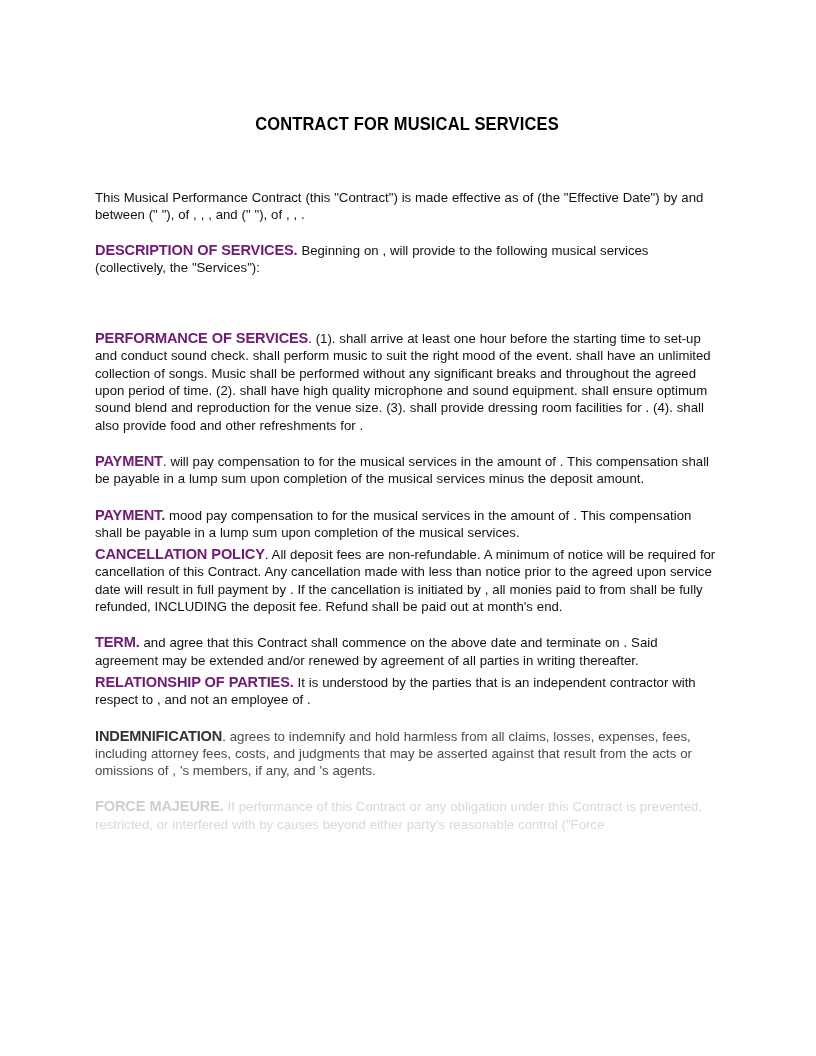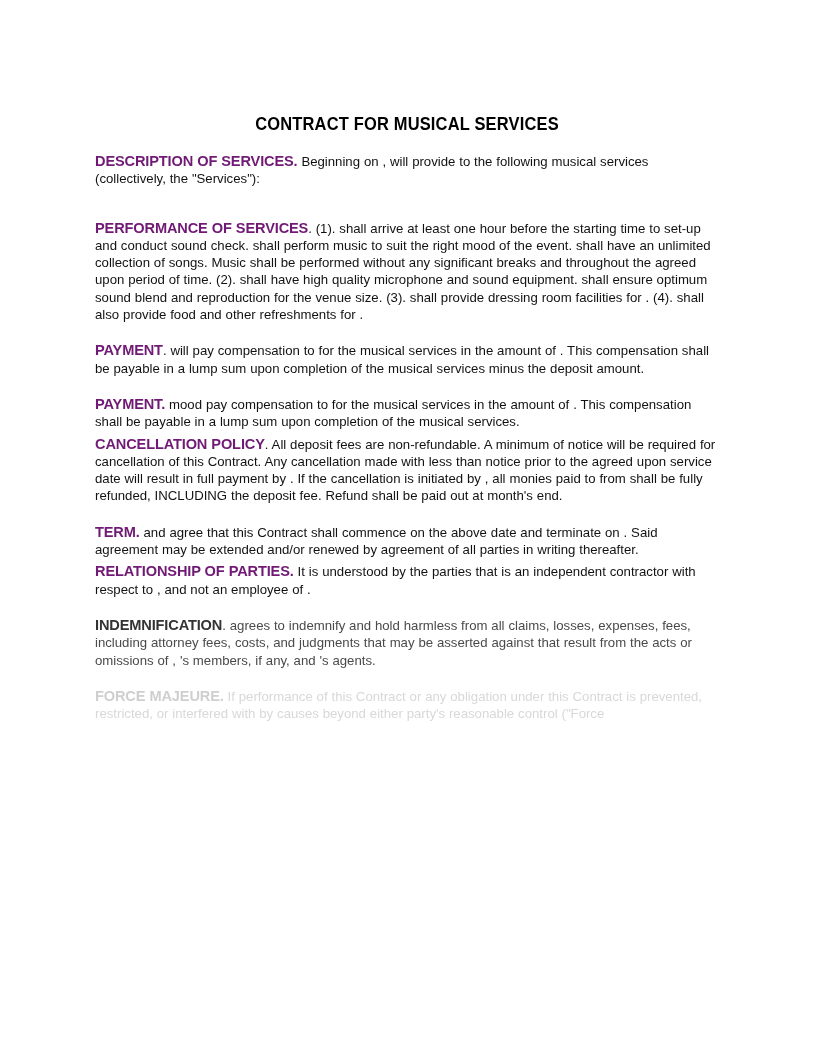--- a/index.html
+++ b/index.html
@@ -53,21 +53,21 @@
 
   .clause .hd {
     font-weight: 700;
     font-size: 14.6px;
     letter-spacing: -0.15px;
     color: #701a75;
   }
 
   .p-intro   { margin-top: 54px; }
   .p-desc    { margin-top: 18px; }
-  .p-perf    { margin-top: 32px; }
+  .p-perf    { margin-top: 54px; }
   .p-pay1    { margin-top: 19px; }
   .p-pay2    { margin-top: 19px; }
   .p-dep     { margin-top: 19px; }
   .p-cancel  { margin-top: 5px; }
   .p-term    { margin-top: 19px; }
   .p-rel     { margin-top: 5px; }
   .p-indem   { margin-top: 19px; color: #4a4a4a; }
   .p-indem .hd { color: #333333; }
   .p-force   { margin-top: 19px; color: #d8d8d8; }
   .p-force .hd { color: #cfcfcf; }
@@ -193,20 +193,21 @@
 </style>
 </head>
 <body>
 
 <div class="page">
 
   <div class="doc">
 
     <h1 class="doc-title">CONTRACT FOR MUSICAL SERVICES</h1>
 
+    <p class="clause p-intro"><span class="hd"></span><span>This Musical Performance Contract (this "Contract") is made effective as of   (the "Effective Date") by and between   (" "), of  ,  ,   , and   (" "), of  ,  ,   .</span></p>
 
     <p class="clause p-desc"><span class="hd">DESCRIPTION OF SERVICES.</span><span> Beginning on  ,   will provide to   the following musical services (collectively, the "Services"):</span></p>
 
     <p class="clause p-perf"><span class="hd">PERFORMANCE OF SERVICES</span><span>. (1).   shall arrive at least one hour before the starting time to set-up and conduct sound check.   shall perform music to suit the right mood of the event.   shall have an unlimited collection of songs. Music shall be performed without any significant breaks and throughout the agreed upon period of time. (2).   shall have high quality microphone and sound equipment.   shall ensure optimum sound blend and reproduction for the venue size. (3).   shall provide dressing room facilities for  . (4).   shall also provide food and other refreshments for  .</span></p>
 
     <p class="clause p-pay1"><span class="hd">PAYMENT</span><span>.   will pay compensation to   for the musical services in the amount of  . This compensation shall be payable in a lump sum upon completion of the musical services minus the deposit amount.</span></p>
 
     <p class="clause p-pay2"><span class="hd">PAYMENT.</span><span>   mood pay compensation to   for the musical services in the amount of  . This compensation shall be payable in a lump sum upon completion of the musical services.</span></p>
 
 

